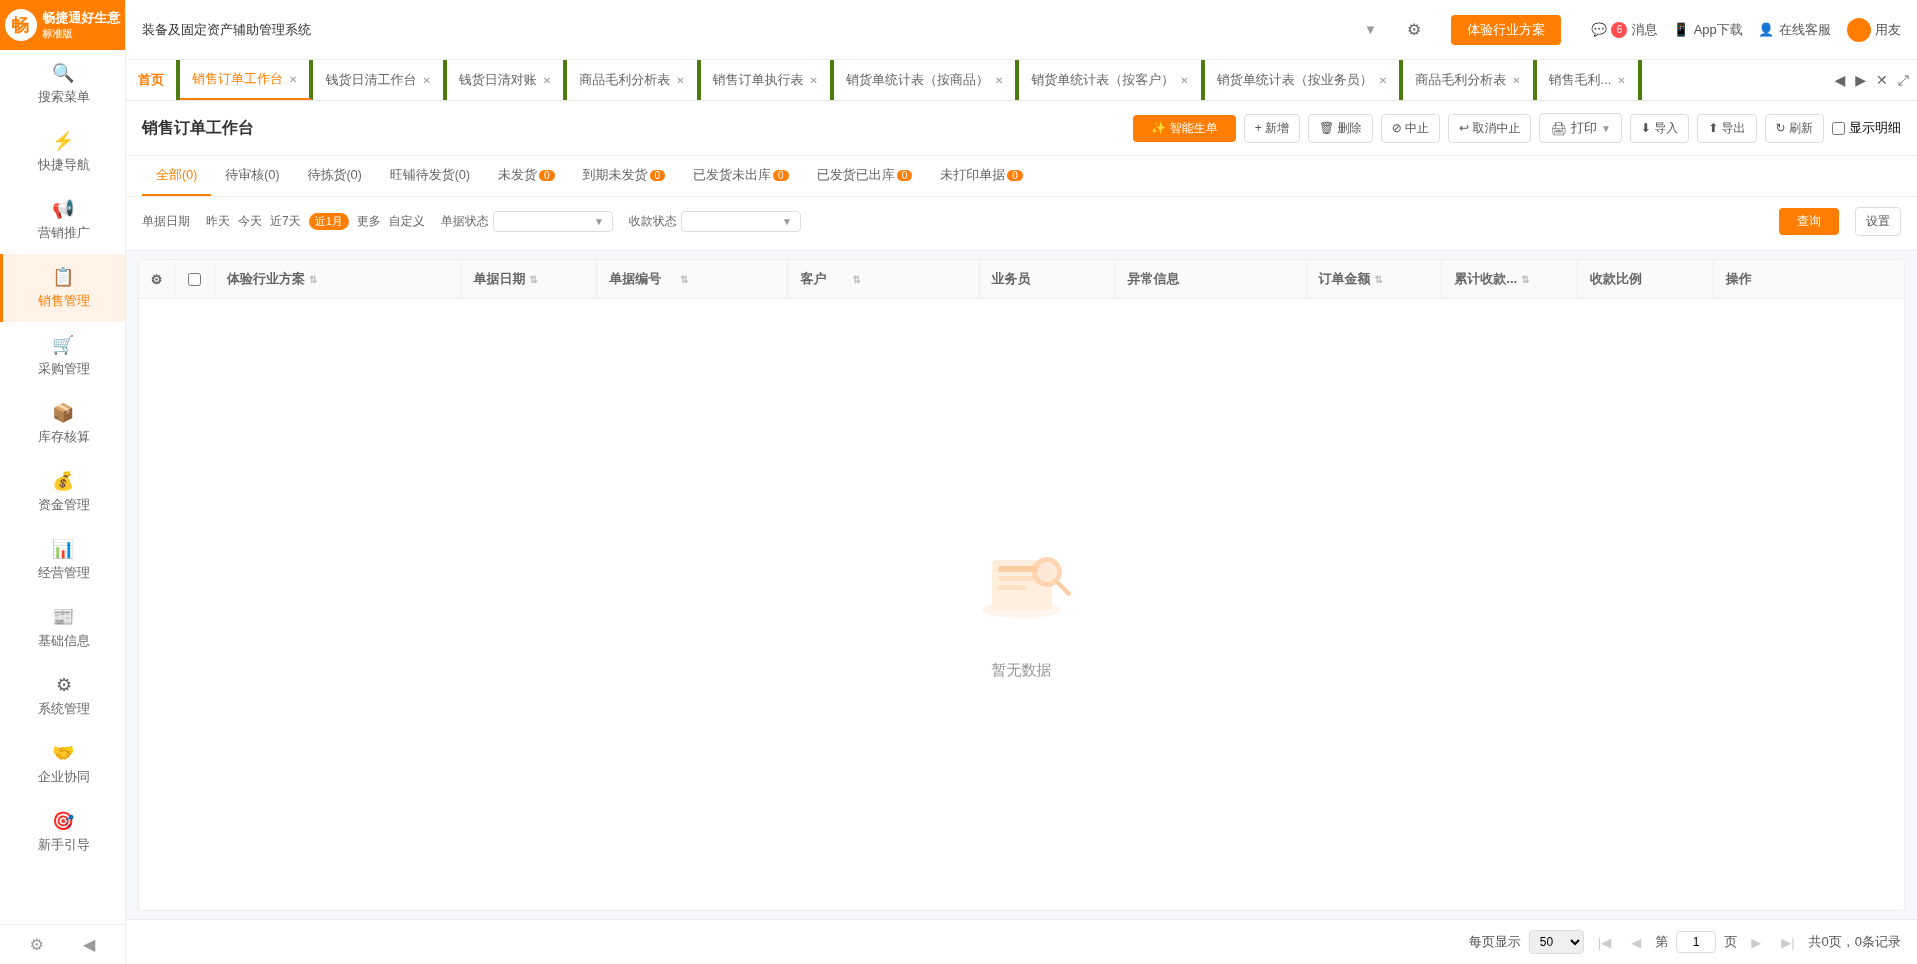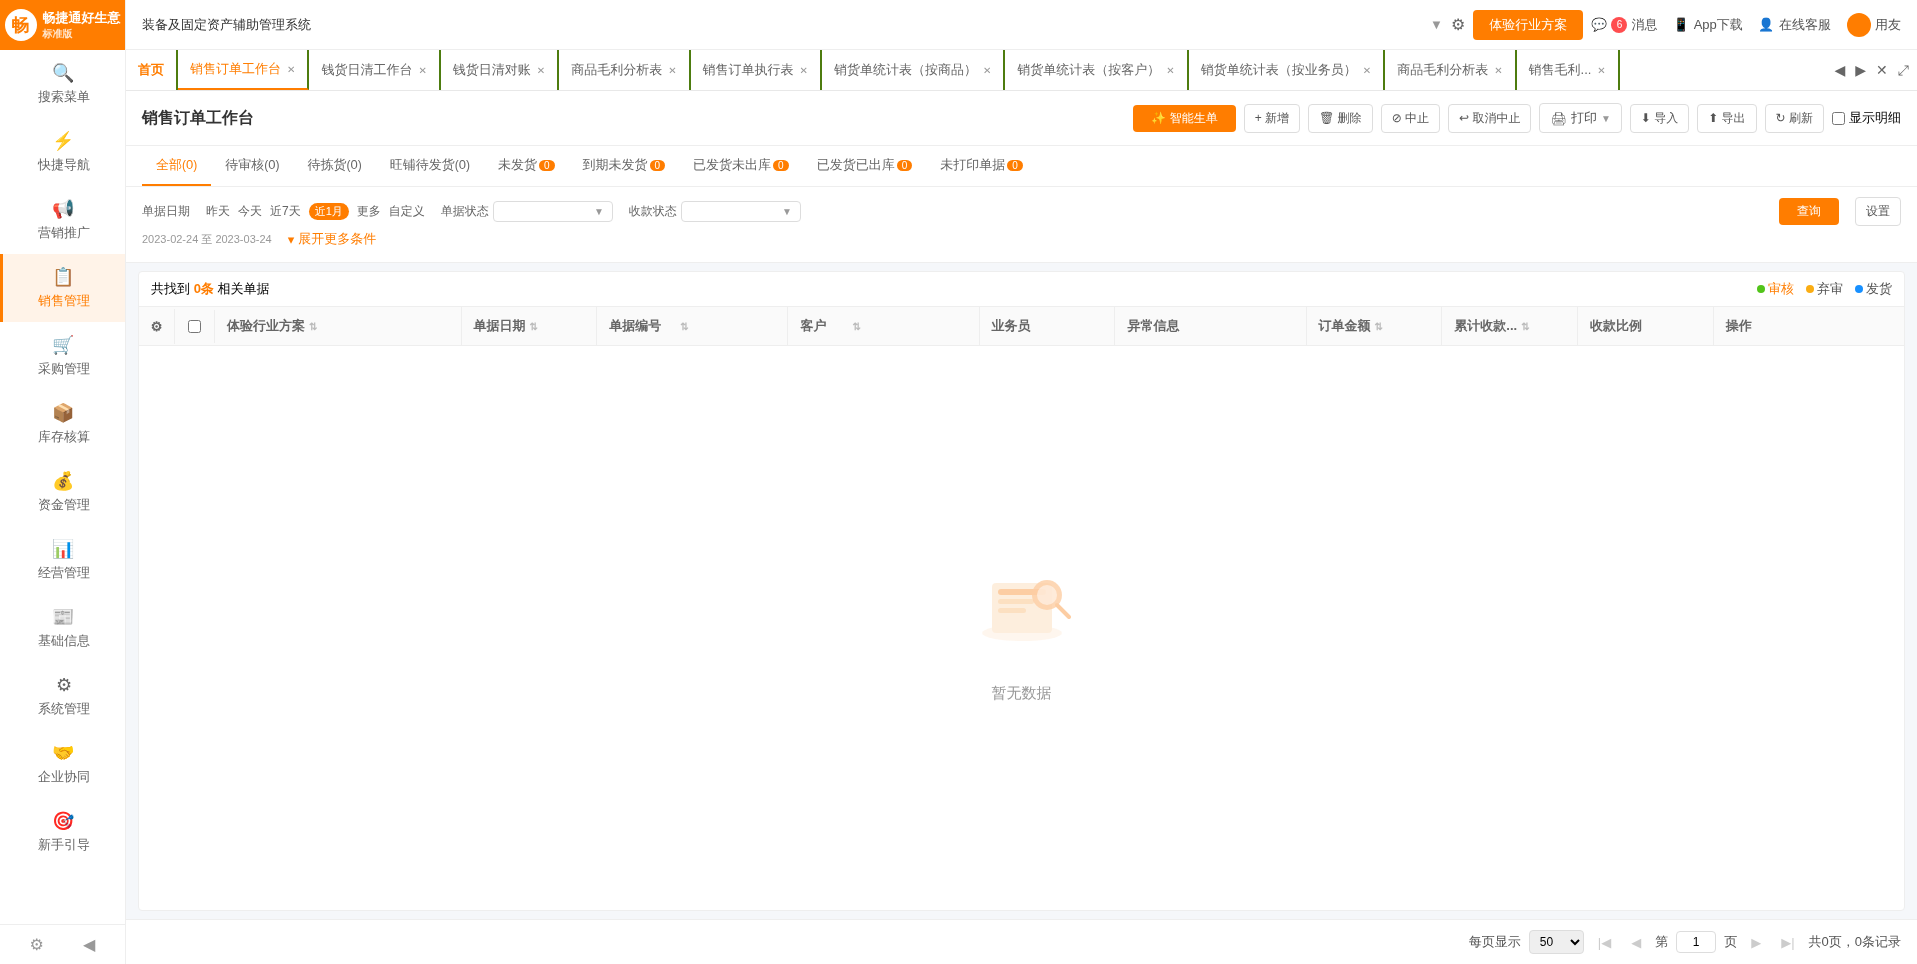--- a/index.html
+++ b/index.html
@@ -14,30 +14,30 @@
     .sidebar-item { display: flex; flex-direction: column; align-items: center; padding: 12px 8px; cursor: pointer; color: #666; gap: 4px; font-size: 12px; border-left: 3px solid transparent; }
     .sidebar-item.active { background: #fff3e8; color: #ff7d00; border-left-color: #ff7d00; }
     .sidebar-item-icon { font-size: 18px; }
     .sidebar-bottom { padding: 10px; display: flex; justify-content: space-around; border-top: 1px solid #eee; }
     .sidebar-bottom-btn { cursor: pointer; color: #999; font-size: 16px; }
 
     
     .main { flex: 1; display: flex; flex-direction: column; overflow: hidden; }
 
     
-    .header { height: 50px; background: #fff; display: flex; align-items: center; padding: 0 16px; border-bottom: 1px solid #eee; gap: 8px; flex-shrink: 0; }
+    .header { height: 60px; background: #fff; display: flex; align-items: center; padding: 0 16px; border-bottom: 1px solid #eee; gap: 30px; flex-shrink: 0; }
     .header-system-name { font-size: 13px; color: #333; flex: 1; }
     .header-btn-industry { background: #ff7d00; color: #fff; border: none; padding: 6px 16px; border-radius: 4px; cursor: pointer; font-size: 13px; }
     .header-right { display: flex; align-items: center; gap: 16px; margin-left: auto; }
     .header-right-item { display: flex; align-items: center; gap: 4px; cursor: pointer; color: #555; font-size: 12px; }
     .header-badge { background: #ff4d4f; color: #fff; border-radius: 50%; width: 16px; height: 16px; display: flex; align-items: center; justify-content: center; font-size: 10px; }
 
     
     .tabs { background: #fff; display: flex; align-items: center; border-bottom: 1px solid #e8e8e8; flex-shrink: 0; overflow: hidden; }
-    .tab { display: flex; align-items: center; padding: 0 12px; height: 40px; cursor: pointer; color: #666; font-size: 12px; border-right: 2px solid #4d7c0f; white-space: nowrap; gap: 4px; flex-shrink: 0; }
+    .tab { display: flex; align-items: center; padding: 0 12px; height: 40px; cursor: pointer; color: #666; font-size: 12px; border-right: 4px solid #4d7c0f; white-space: nowrap; gap: 4px; flex-shrink: 0; }
     .tab.active { background: #fff; color: #ff7d00; border-bottom: 2px solid #ff7d00; }
     .tab-home { color: #ff7d00; font-weight: bold; }
     .tab-close { font-size: 10px; color: #999; margin-left: 2px; }
     .tabs-nav { display: flex; align-items: center; padding: 0 4px; gap: 2px; margin-left: auto; }
     .tabs-nav-btn { cursor: pointer; color: #666; font-size: 14px; padding: 2px 4px; }
 
     
     .content { flex: 1; display: flex; flex-direction: column; overflow: hidden; background: #f5f7fa; }
     .content-header { background: #fff; padding: 12px 16px; display: flex; align-items: center; justify-content: space-between; border-bottom: 1px solid #eee; flex-shrink: 0; }
     .content-title { font-size: 16px; font-weight: bold; color: #333; }
@@ -324,51 +324,23 @@
         <span style="display:flex;align-items:center;gap:4px;">
           <span class="filter-label">收款状态</span>
           <div class="filter-select">
             <span style="flex:1;"></span>
             <span class="dropdown-arrow">▼</span>
           </div>
         </span>
         <button class="btn-smart" style="margin-left:auto;">查询</button>
         <button class="btn-outline">设置</button>
       </div>
-      <div class="filter-row">
-        <span class="filter-date-range">2023-02-24 至 2023-03-24</span>
-        <span class="filter-expand">
-          <span>▾</span>
-          <span>展开更多条件</span>
-        </span>
-      </div>
     </div>
 
     <div class="table-area">
-      <div class="table-toolbar">
-        <div>
-          <span>共找到</span>
-          <span class="table-count-num">0条</span>
-          <span>相关单据</span>
-        </div>
-        <div class="table-actions">
-          <span class="table-action-btn primary">
-            <span style="width:8px;height:8px;background:#52c41a;border-radius:50%;display:inline-block;"></span>
-            <span>审核</span>
-          </span>
-          <span class="table-action-btn">
-            <span style="width:8px;height:8px;background:#faad14;border-radius:50%;display:inline-block;"></span>
-            <span>弃审</span>
-          </span>
-          <span class="table-action-btn">
-            <span style="width:8px;height:8px;background:#1890ff;border-radius:50%;display:inline-block;"></span>
-            <span>发货</span>
-          </span>
-        </div>
-      </div>
 
       <div class="table-header">
         <div class="th th-setting">
           <span>⚙</span>
         </div>
         <div class="th th-check">
           <input type="checkbox" style="">
         </div>
         <div class="th th-status th-sort">
           <span>体验行业方案</span>

